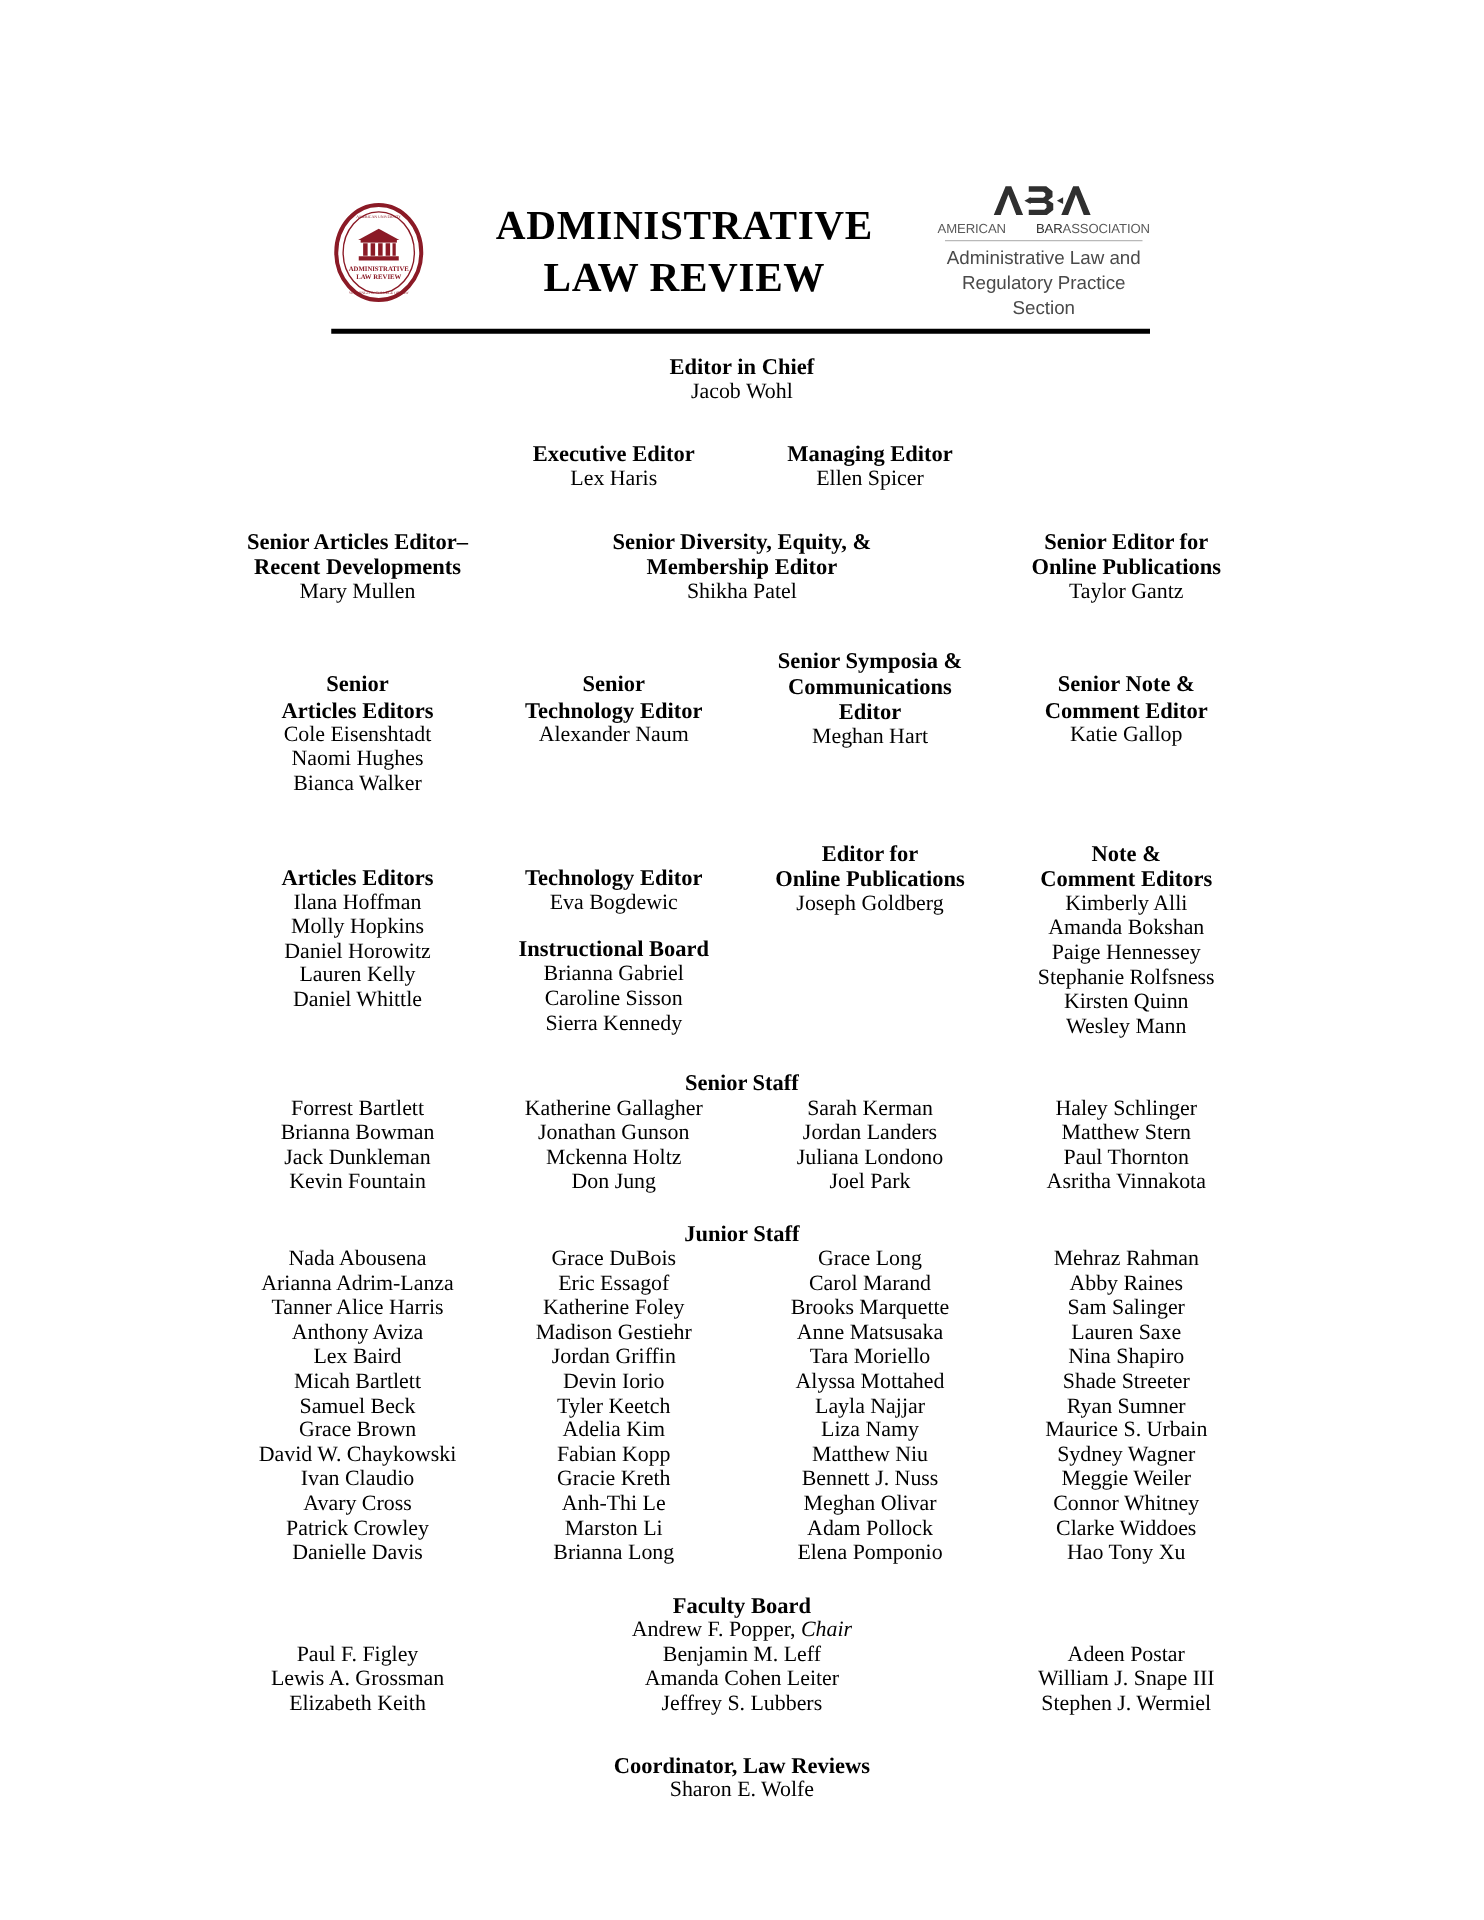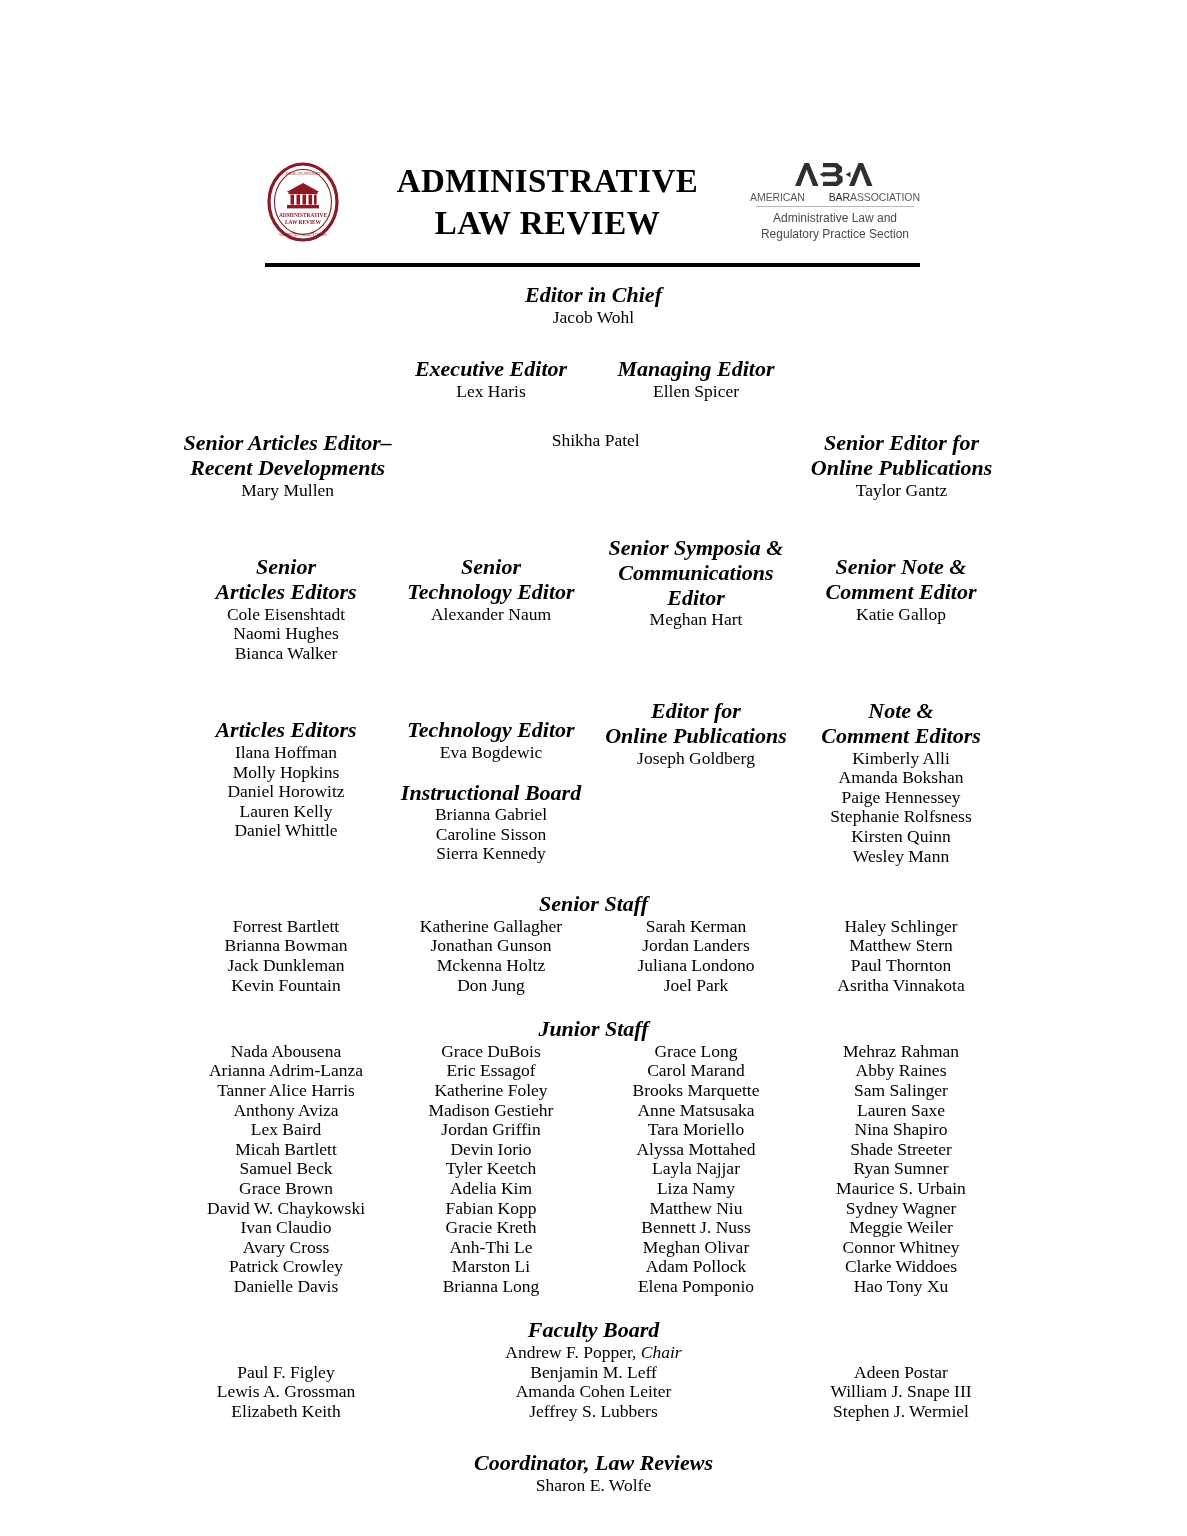--- a/index.html
+++ b/index.html
@@ -73,21 +73,21 @@
     color: #5a5a5a;
     white-space: nowrap;
   }
   .aba-assoc b { color: #2f2f2f; font-weight: normal; padding-left: 24px; }
   .aba-rule {
     height: 1px;
     background: #b9b9b9;
     margin: 3px 6px 4px 6px;
   }
   .aba-section {
-    font-size: 12px;
+    font-size: 15px;
     line-height: 1.32;
     color: #4a4a4a;
   }
 
   
   .head-rule {
     position: absolute;
     left: 265px;
     top: 263px;
     width: 655px;
@@ -109,23 +109,22 @@
     margin: 0 auto;
     align-items: flex-start;
   }
   .col {
     flex: 1 1 0;
     text-align: center;
   }
   .col-2 { flex: 2 2 0; }
 
   .ttl {
-    font-style: italic;
     font-weight: bold;
-    font-size: 22px;
+    font-size: 18px;
     line-height: 1.12;
     white-space: nowrap;
   }
   .nm {
     font-size: 17.5px;
     line-height: 1.12;
     white-space: nowrap;
   }
   .nm em { }
   .sp-18 { height: 18px; }
@@ -218,20 +217,22 @@
 
     <div class="sp-30"></div>
 
     <div class="row">
       <div class="col">
         <div class="ttl">Senior Articles Editor–</div>
         <div class="ttl">Recent Developments</div>
         <div class="nm">Mary Mullen</div>
       </div>
       <div class="col col-2">
+        <div class="ttl">Senior Diversity, Equity, &amp;</div>
+        <div class="ttl">Membership Editor</div>
         <div class="nm">Shikha Patel</div>
       </div>
       <div class="col">
         <div class="ttl">Senior Editor for</div>
         <div class="ttl">Online Publications</div>
         <div class="nm">Taylor Gantz</div>
       </div>
     </div>
 
     <div class="sp-36"></div>

